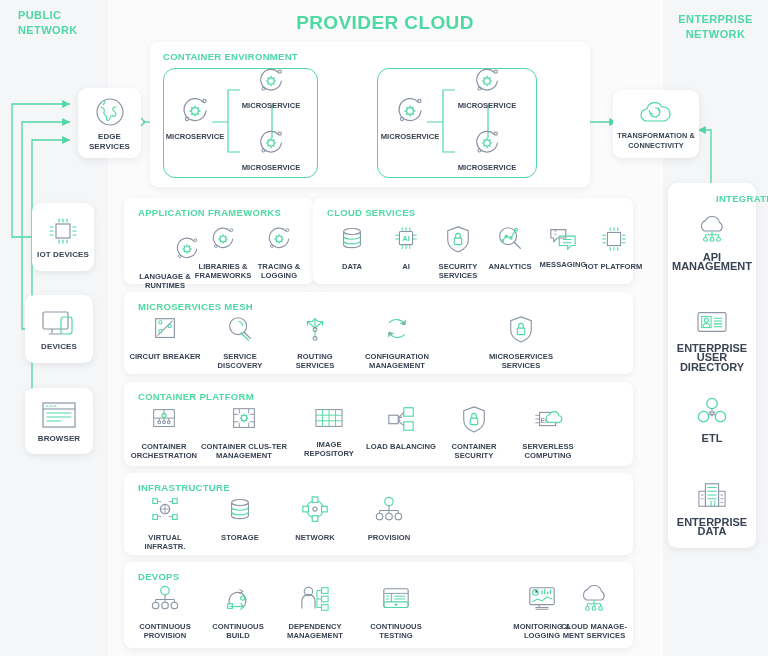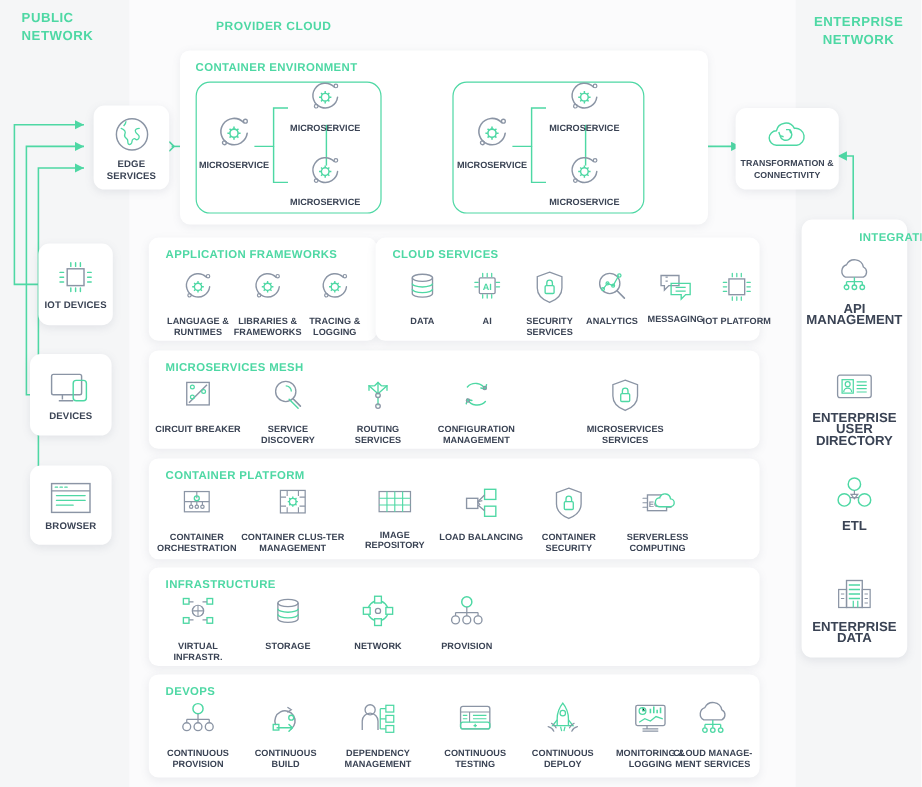--- a/index.html
+++ b/index.html
@@ -23,21 +23,21 @@
   .zone-title {
     position: absolute;
     color: #4ed8a4;
     font-weight: bold;
     font-size: 11px;
     letter-spacing: 0.4px;
     line-height: 15px;
     text-transform: uppercase;
   }
   .zt-public   { left: 18px;  top: 8px;  width: 90px; text-align: left; }
-  .zt-provider { left: 180px; top: 15px; width: 410px; font-size: 10px;}
+  .zt-provider { left: 180px; top: 15px; width: 410px; text-align: center; font-size: 19px;}
   .zt-enterprise { left: 663px; top: 12px; width: 105px; text-align: center; }
 
   
   .node {
     position: absolute;
     background: #ffffff;
     border-radius: 9px;
     box-shadow: 0 2px 7px rgba(100,110,130,0.13);
     display: flex;
     flex-direction: column;
@@ -359,21 +359,21 @@
           <circle cx="17" cy="16" r="3.4"></circle>
           <path d="M17,10.5 v2 M17,19.5 v2 M11.5,16 h2 M20.5,16 h2 M13.3,12.3 l1.4,1.4 M19.3,18.3 l1.4,1.4 M20.7,12.3 l-1.4,1.4 M14.7,18.3 l-1.4,1.4"></path>
         </g>
       </svg>
     </span>
     <span class="mlbl">MICROSERVICE</span>
   </div>
 
   <div class="panel" style="left:124px; top:198px; width:190px; height:86px;">
     <div class="panel-title">APPLICATION FRAMEWORKS</div>
-    <div class="tile" style="left:4px; top:26px;">
+    <div class="tile" style="left:4px; top:36px;align-items:flex-end;">
       <span>
         <svg width="30" height="30" viewBox="0 0 34 32">
           <path d="M25,7 a11,11 0 1 0 3,9" fill="none" stroke="#8b95a5" stroke-width="1.3" stroke-linecap="round"></path>
           <circle cx="26.5" cy="6" r="1.6" fill="none" stroke="#8b95a5" stroke-width="1.1"></circle>
           <circle cx="9" cy="24" r="1.6" fill="none" stroke="#8b95a5" stroke-width="1.1"></circle>
           <g fill="none" stroke="#4ed8a4" stroke-width="1.3">
             <circle cx="17" cy="16" r="3.4"></circle>
             <path d="M17,10.5 v2 M17,19.5 v2 M11.5,16 h2 M20.5,16 h2 M13.3,12.3 l1.4,1.4 M19.3,18.3 l1.4,1.4 M20.7,12.3 l-1.4,1.4 M14.7,18.3 l-1.4,1.4"></path>
           </g>
         </svg>
@@ -746,37 +746,20 @@
           <path d="M4,10 h26 M12,10 v9" stroke="#8b95a5" stroke-width="1"></path>
           <g stroke="#4ed8a4" stroke-width="1">
             <path d="M15,13 h12 M15,16 h12 M6,13 h4 M6,16 h4"></path>
           </g>
           <rect x="4" y="19" width="26" height="6" rx="2" fill="none" stroke="#4ed8a4" stroke-width="1.2"></rect>
           <path d="M17,20.5 v3 M15.5,22 h3" stroke="#4ed8a4" stroke-width="1.1"></path>
         </svg>
       </span>
       <span class="tlbl">CONTINUOUS TESTING</span>
     </div>
-    <div class="tile" style="left:308px; top:22px;">
-      <span>
-        <svg width="30" height="30" viewBox="0 0 32 32">
-          <path d="M16,2 c4,5 5,10 5,14 v6 h-10 v-6 c0,-4 1,-9 5,-14 z" fill="none" stroke="#4ed8a4" stroke-width="1.2"></path>
-          <circle cx="16" cy="11" r="2.4" fill="none" stroke="#4ed8a4" stroke-width="1.1"></circle>
-          <path d="M11,17 l-4,5 h4 M21,17 l4,5 h-4" fill="none" stroke="#4ed8a4" stroke-width="1.2"></path>
-          <path d="M14,23 l1,4 M18,23 l-1,4" stroke="#4ed8a4" stroke-width="1.1"></path>
-          <g stroke="#8b95a5" stroke-width="1.1" fill="none" stroke-linecap="round">
-            <path d="M3,23 a7,7 0 0 1 5,4"></path>
-              <path d="M6,20 a7,7 0 0 1 4,4"></path>
-            <path d="M29,23 a7,7 0 0 0 -5,4"></path>
-              <path d="M26,20 a7,7 0 0 0 -4,4"></path>
-          </g>
-        </svg>
-      </span>
-      <span class="tlbl">CONTINUOUS DEPLOY</span>
-    </div>
     <div class="tile" style="left:381px; top:22px;">
       <span>
         <svg width="32" height="30" viewBox="0 0 34 32">
           <rect x="4" y="4" width="26" height="18" rx="1.5" fill="none" stroke="#8b95a5" stroke-width="1.2"></rect>
           <path d="M14,22 v3 M10,27 h14 M10,25 h14" stroke="#8b95a5" stroke-width="1.1" fill="none"></path>
           <circle cx="10" cy="9" r="3" fill="none" stroke="#4ed8a4" stroke-width="1.1"></circle>
           <path d="M10,6 v3 h2.5" stroke="#4ed8a4" stroke-width="1"></path>
           <g stroke="#4ed8a4" stroke-width="1.4">
             <path d="M17,11 v-4 M20,11 v-6 M23,11 v-3 M26,11 v-5"></path>
           </g>

